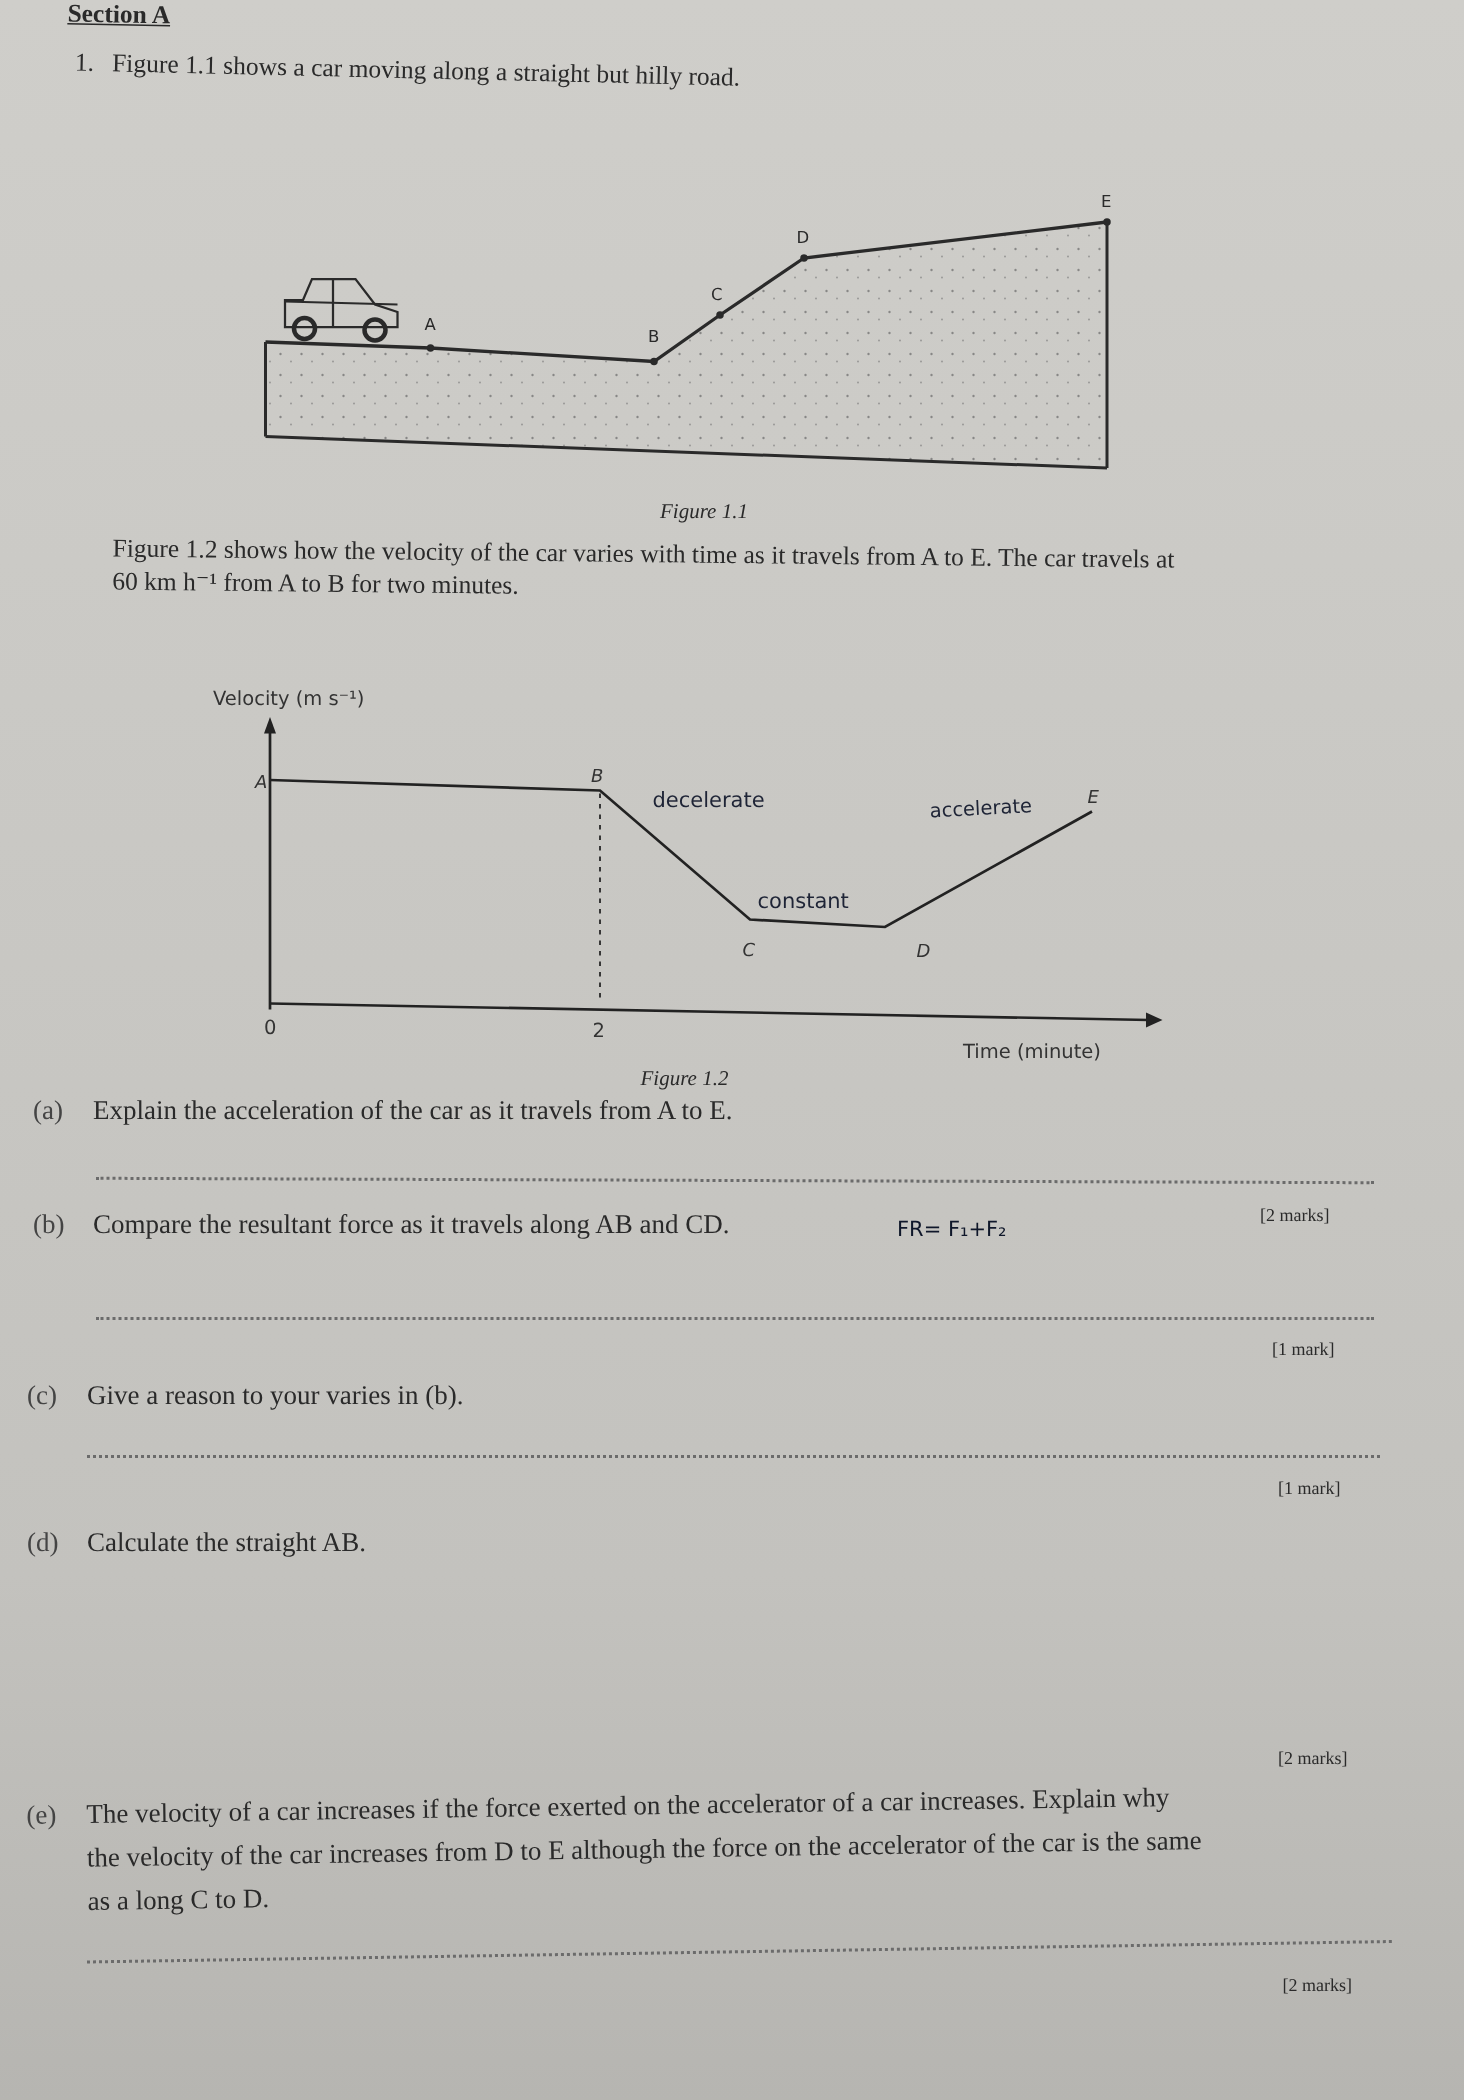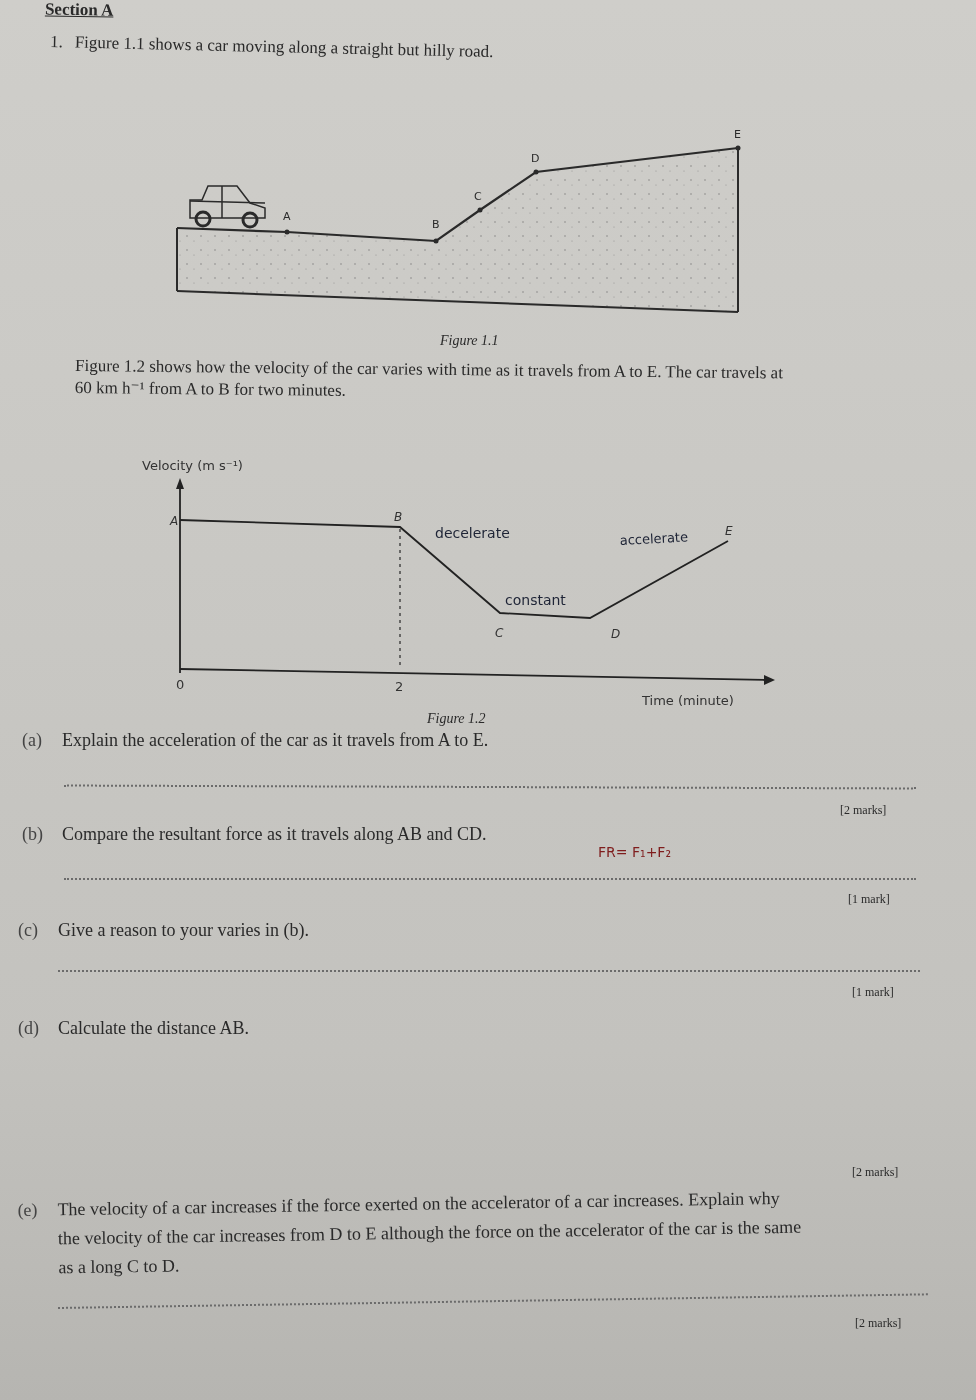--- a/index.html
+++ b/index.html
@@ -5,21 +5,21 @@
   html,body{margin:0;padding:0;}
   body{width:976px;height:1400px;background:#b9b8b4;position:relative;overflow:hidden;
        font-family:"Liberation Serif","DejaVu Serif",serif;color:#2a2a2a;}
   .paper{position:absolute;left:0;top:0;width:976px;height:1400px;
      background:linear-gradient(180deg,#cfceca 0%,#c9c8c4 40%,#c3c2be 75%,#b6b5b1 100%);}
   .abs{position:absolute;}
   .section{left:45px;top:0px;font-size:17px;font-weight:bold;text-decoration:underline;transform:rotate(1deg);}
   .q1{left:50px;top:32px;font-size:17px;transform:rotate(1.3deg);transform-origin:left;}
   .q1 .num{margin-right:12px;}
   .para{left:75px;top:355px;width:870px;font-size:17px;line-height:22px;transform:rotate(0.6deg);transform-origin:left;}
-  .hand{font-family:"DejaVu Sans",sans-serif;color:#7f1d1d;margin-top:32px;}
+  .hand{font-family:"DejaVu Sans",sans-serif;color:#0f172a;}
   .q{font-size:18px;}
   .q .lbl{display:inline-block;width:40px;color:#444;}
   .dots{position:absolute;height:0;border-top:2px dotted #6b6b6b;}
   .marks{font-size:12px;}
   svg text{font-family:"DejaVu Sans",sans-serif;}
 </style>
 </head>
 <body>
 
 <div class="paper"></div>
@@ -96,35 +96,35 @@
   <text x="512" y="260" font-size="13" fill="#333">Time (minute)</text>
   <text x="297" y="278" font-size="14" font-style="italic" fill="#2a2a2a" style="font-family:'Liberation Serif',serif">Figure 1.2</text>
 </svg>
 
 <div class="abs q" style="left:22px;top:730px">
   <span class="lbl">(a)</span><span>Explain the acceleration of the car as it travels from A to E.</span>
 </div>
 <div class="dots" style="left:64px;top:786px;width:852px;transform:rotate(0.2deg)"></div>
 <div class="abs marks" style="left:840px;top:803px">[2 marks]</div>
 
-<div class="abs q" style="left:22px;top:824px">
+<div class="abs q" style="left:22px;top:806px">
   <span class="lbl">(b)</span><span>Compare the resultant force as it travels along AB and CD.</span>
 </div>
 <div class="abs hand" style="left:598px;top:812px;font-size:14px">FR= F₁+F₂</div>
 <div class="dots" style="left:64px;top:878px;width:852px"></div>
 <div class="abs marks" style="left:848px;top:892px">[1 mark]</div>
 
 <div class="abs q" style="left:18px;top:920px">
   <span class="lbl">(c)</span><span>Give a reason to your varies in (b).</span>
 </div>
 <div class="dots" style="left:58px;top:970px;width:862px"></div>
 <div class="abs marks" style="left:852px;top:985px">[1 mark]</div>
 
 <div class="abs q" style="left:18px;top:1018px">
-  <span class="lbl">(d)</span><span>Calculate the distance AB.</span>
+  <span class="lbl">(d)</span><span>Calculate the straight AB.</span>
 </div>
 <div class="abs" style="left:58px;top:1050px;width:862px;height:110px"></div>
 <div class="abs marks" style="left:852px;top:1165px">[2 marks]</div>
 
 <div class="abs q" style="left:18px;top:1196px;width:920px;line-height:29px;transform:rotate(-0.9deg);transform-origin:left">
   <div><span class="lbl">(e)</span><span>The velocity of a car increases if the force exerted on the accelerator of a car increases. Explain why</span></div>
   <div style="padding-left:40px">the velocity of the car increases from D to E although the force on the accelerator of the car is the same</div>
   <div style="padding-left:40px">as a long C to D.</div>
 </div>
 <div class="dots" style="left:58px;top:1307px;width:870px;transform:rotate(-0.9deg);transform-origin:left"></div>

